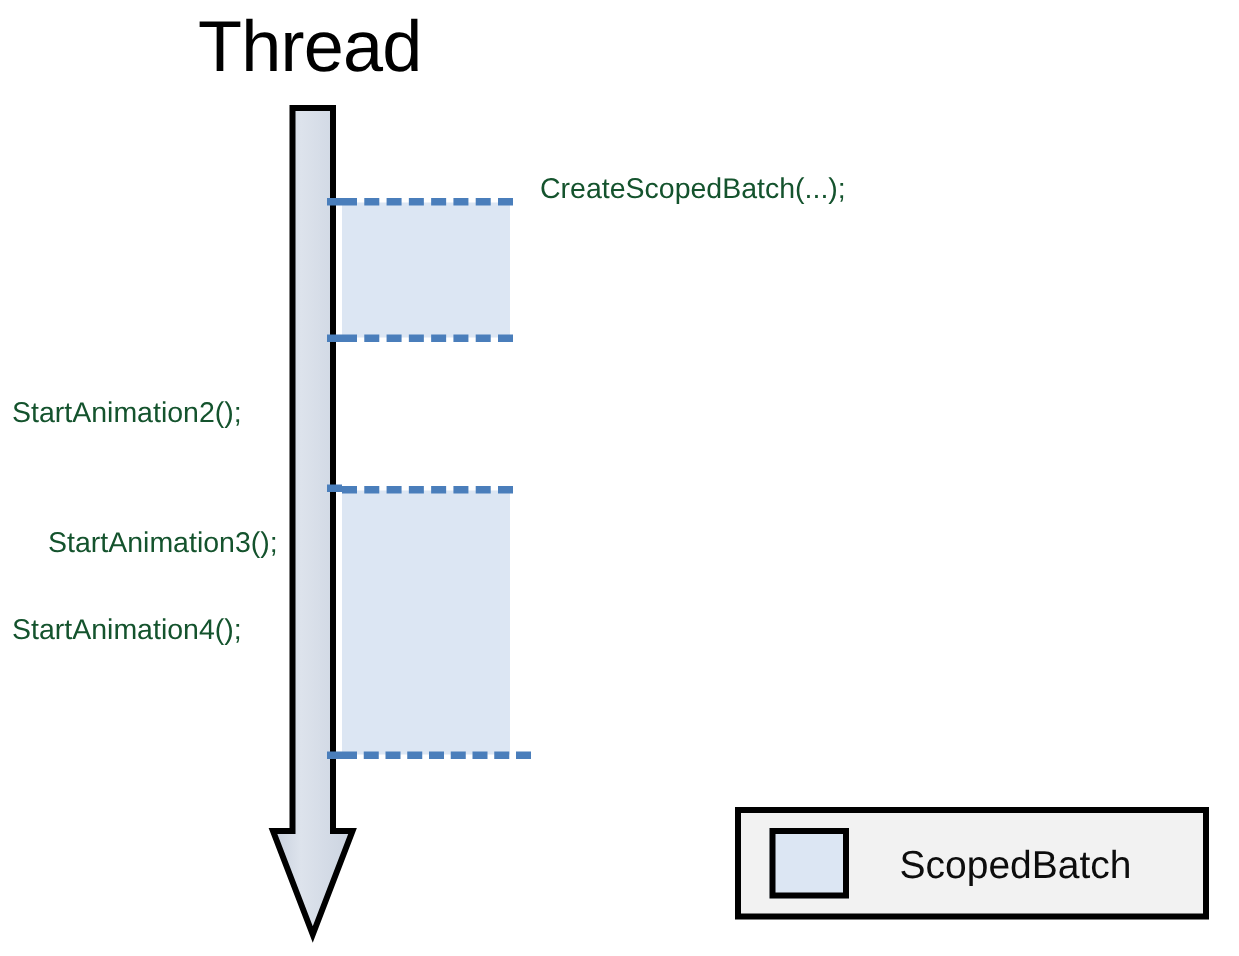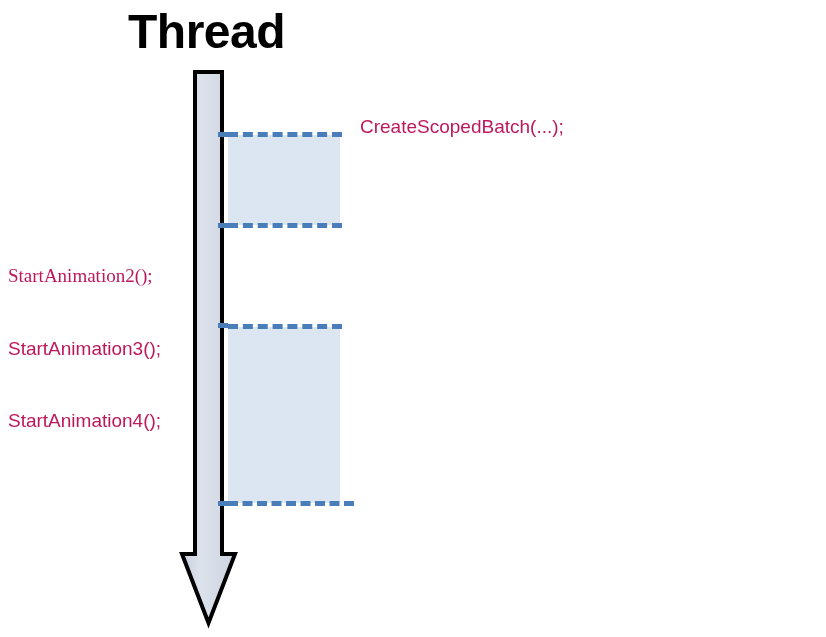--- a/index.html
+++ b/index.html
@@ -21,21 +21,21 @@
   
   #thread-title {
     position: absolute;
     left: 0px;
     top: 4px;
     width: 413px;
     text-align: center;
     font-size: 48px;
     line-height: 56px;
     color: #000000;
-    font-weight: 700;
+    font-weight: 400;
     letter-spacing: -0.5px;
     white-space: nowrap;
   }
 
   
   #thread-arrow {
     position: absolute;
     left: 170px;
     top: 70px;
     width: 90px;
@@ -86,29 +86,29 @@
     width: 10px;
     height: 5px;
     background: #4a7ebb;
   }
 
   
   .call-label {
     position: absolute;
     font-size: 19px;
     line-height: 22px;
-    color: #be185d;
+    color: #14532d;
     white-space: nowrap;
   }
   .call-label.left  { left: 8px; }
   .call-label.right { }
 
   #lbl-start1 { top: 163px; }
-  #lbl-start2 { top: 265px; font-family: Liberation Serif, serif; }
-  #lbl-start3 { top: 338px; }
+  #lbl-start2 { top: 265px; }
+  #lbl-start3 { top: 352px; margin-left: 24px; }
   #lbl-start4 { top: 410px; }
 
   #lbl-create  { left: 360px; top: 116px; }
   #lbl-suspend { left: 360px; top: 211px; }
   #lbl-resume  { left: 366px; top: 308px; }
   #lbl-end     { left: 358px; top: 491px; }
 
   
   #legend {
     position: absolute;
@@ -175,14 +175,18 @@
     <div class="batch-edge top"></div>
     <div class="batch-edge bottom"></div>
   </div>
 
   <div class="call-label left" id="lbl-start2">StartAnimation2();</div>
   <div class="call-label left" id="lbl-start3">StartAnimation3();</div>
   <div class="call-label left" id="lbl-start4">StartAnimation4();</div>
 
   <div class="call-label right" id="lbl-create">CreateScopedBatch(...);</div>
 
+  <div id="legend">
+    <div id="legend-swatch"></div>
+    <div id="legend-label">ScopedBatch</div>
+  </div>
 
 </div>
 
 </body></html>

